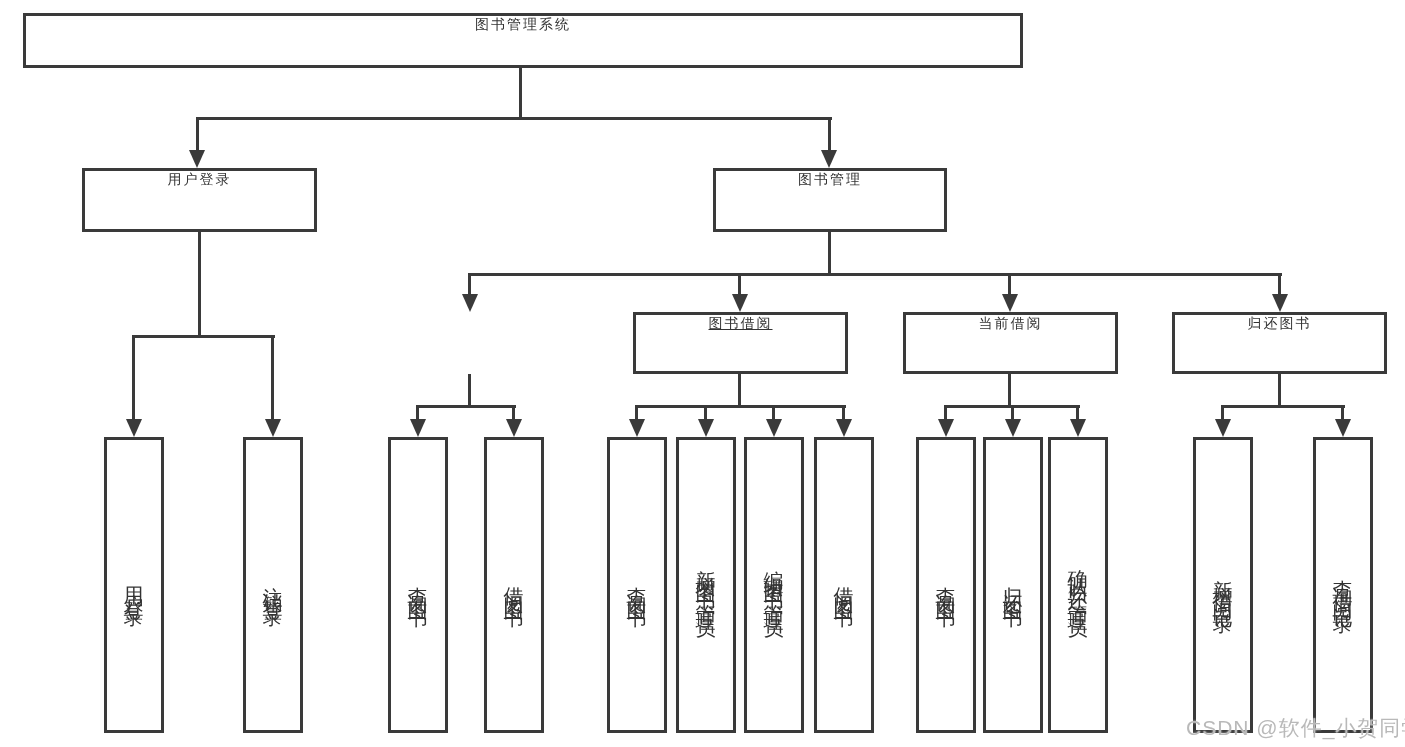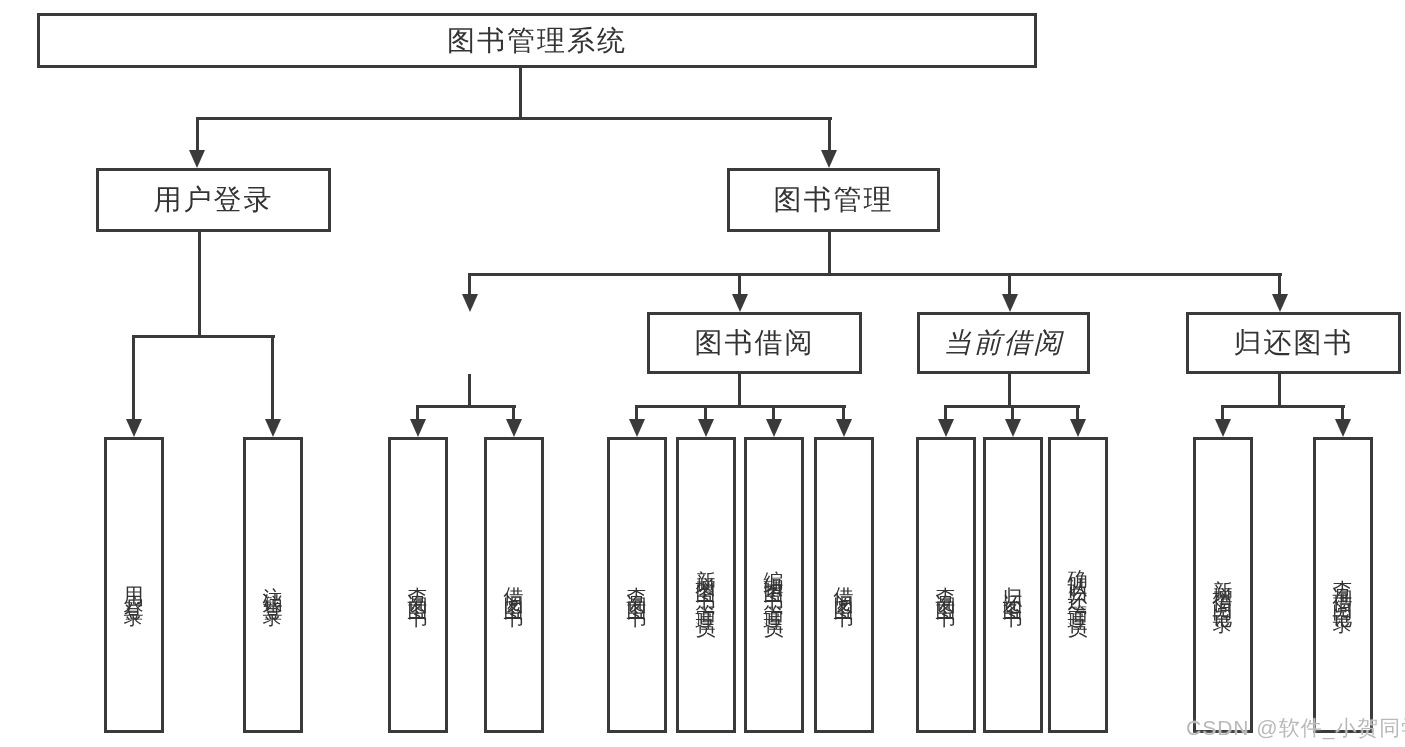--- a/index.html
+++ b/index.html
@@ -10,26 +10,25 @@
     background: #ffffff;
     font-family: "Liberation Sans", "DejaVu Sans", sans-serif;
     overflow: hidden;
   }
   .box {
     position: absolute;
     box-sizing: border-box;
     border: 3px solid #3a3a3a;
     background: #ffffff;
     display: flex;
-    align-items: center;
+    align-items: flex-start;
     justify-content: center;
-    font-size: 28px;
+    font-size: 14px;
     color: #333333;
     letter-spacing: 2px;
-    margin-left: 14px;
   }
   .vbox {
     position: absolute;
     box-sizing: border-box;
     border: 3px solid #3a3a3a;
     background: #ffffff;
     display: flex;
     align-items: center;
     justify-content: center;
     font-size: 20px;
@@ -77,21 +76,21 @@
   <div class="vline" style="left:519px; top:68px; width:3px; height:51px;"></div>
   <div class="hline" style="left:196px; top:117px; width:636px; height:3px;"></div>
   <div class="vline" style="left:196px; top:117px; width:3px; height:35px;"></div>
   <div class="vline" style="left:828px; top:117px; width:3px; height:35px;"></div>
   <div class="arrow" style="left:189px; top:150px;"></div>
   <div class="arrow" style="left:821px; top:150px;"></div>
 
   <div class="box" style="left:82px; top:168px; width:235px; height:64px;">
     <span>用户登录</span>
   </div>
-  <div class="box" style="left:713px; top:168px; width:213px; height:64px;">
+  <div class="box" style="left:713px; top:168px; width:234px; height:64px;">
     <span>图书管理</span>
   </div>
 
   <div class="vline" style="left:198px; top:232px; width:3px; height:105px;"></div>
   <div class="hline" style="left:132px; top:335px; width:143px; height:3px;"></div>
   <div class="vline" style="left:132px; top:335px; width:3px; height:86px;"></div>
   <div class="vline" style="left:271px; top:335px; width:3px; height:86px;"></div>
   <div class="arrow" style="left:126px; top:419px;"></div>
   <div class="arrow" style="left:265px; top:419px;"></div>
 
@@ -99,24 +98,24 @@
   <div class="hline" style="left:468px; top:273px; width:814px; height:3px;"></div>
   <div class="vline" style="left:468px; top:273px; width:3px; height:24px;"></div>
   <div class="vline" style="left:738px; top:273px; width:3px; height:24px;"></div>
   <div class="vline" style="left:1008px; top:273px; width:3px; height:24px;"></div>
   <div class="vline" style="left:1278px; top:273px; width:3px; height:24px;"></div>
   <div class="arrow" style="left:462px; top:294px;"></div>
   <div class="arrow" style="left:732px; top:294px;"></div>
   <div class="arrow" style="left:1002px; top:294px;"></div>
   <div class="arrow" style="left:1272px; top:294px;"></div>
 
-  <div class="box" style="left:633px; top:312px; width:215px; height:62px;">
+  <div class="box" style="left:633px; top:312px; width:215px; height:62px;text-decoration:underline;">
     <span>图书借阅</span>
   </div>
-  <div class="box" style="left:903px; top:312px; width:173px; height:62px;font-style:italic;">
+  <div class="box" style="left:903px; top:312px; width:215px; height:62px;">
     <span>当前借阅</span>
   </div>
   <div class="box" style="left:1172px; top:312px; width:215px; height:62px;">
     <span>归还图书</span>
   </div>
 
   <div class="vline" style="left:468px; top:374px; width:3px; height:34px;"></div>
   <div class="hline" style="left:416px; top:405px; width:100px; height:3px;"></div>
   <div class="vline" style="left:416px; top:405px; width:3px; height:16px;"></div>
   <div class="vline" style="left:512px; top:405px; width:3px; height:16px;"></div>

